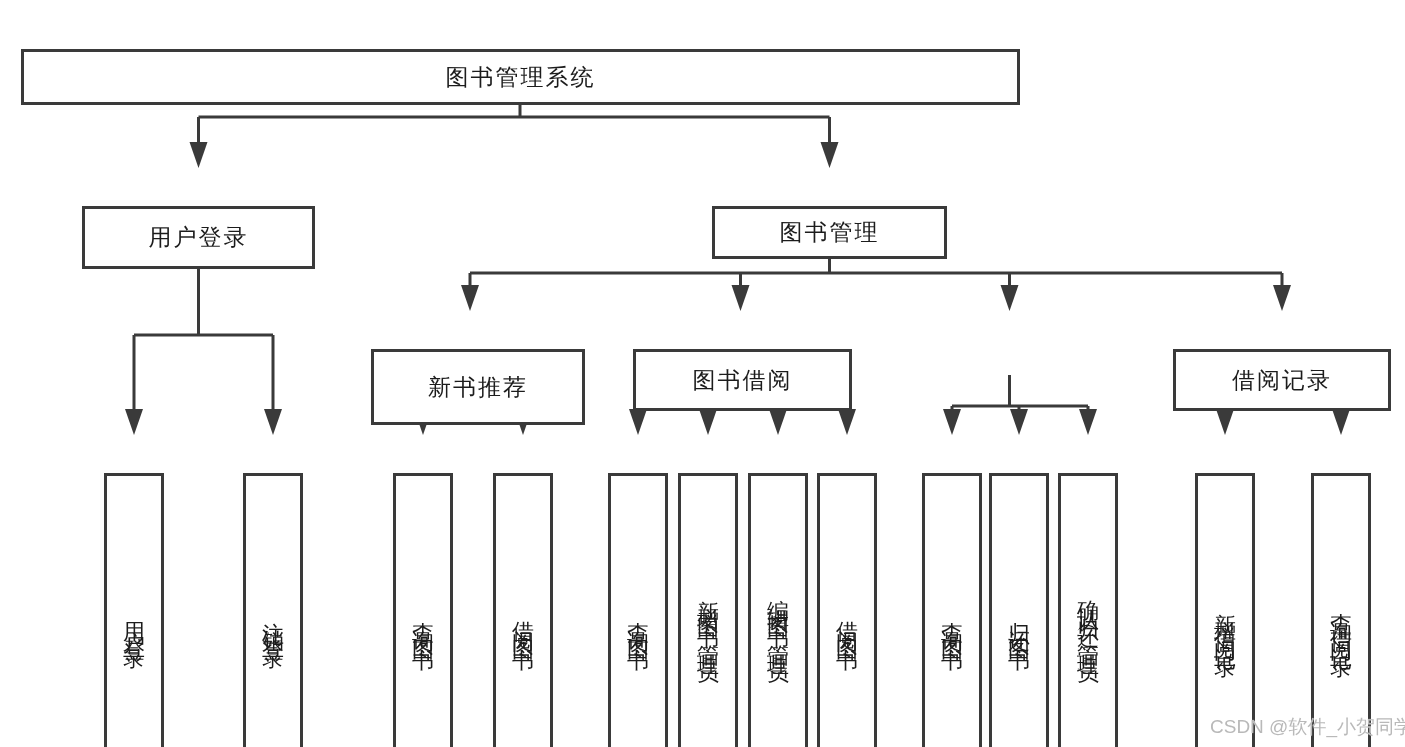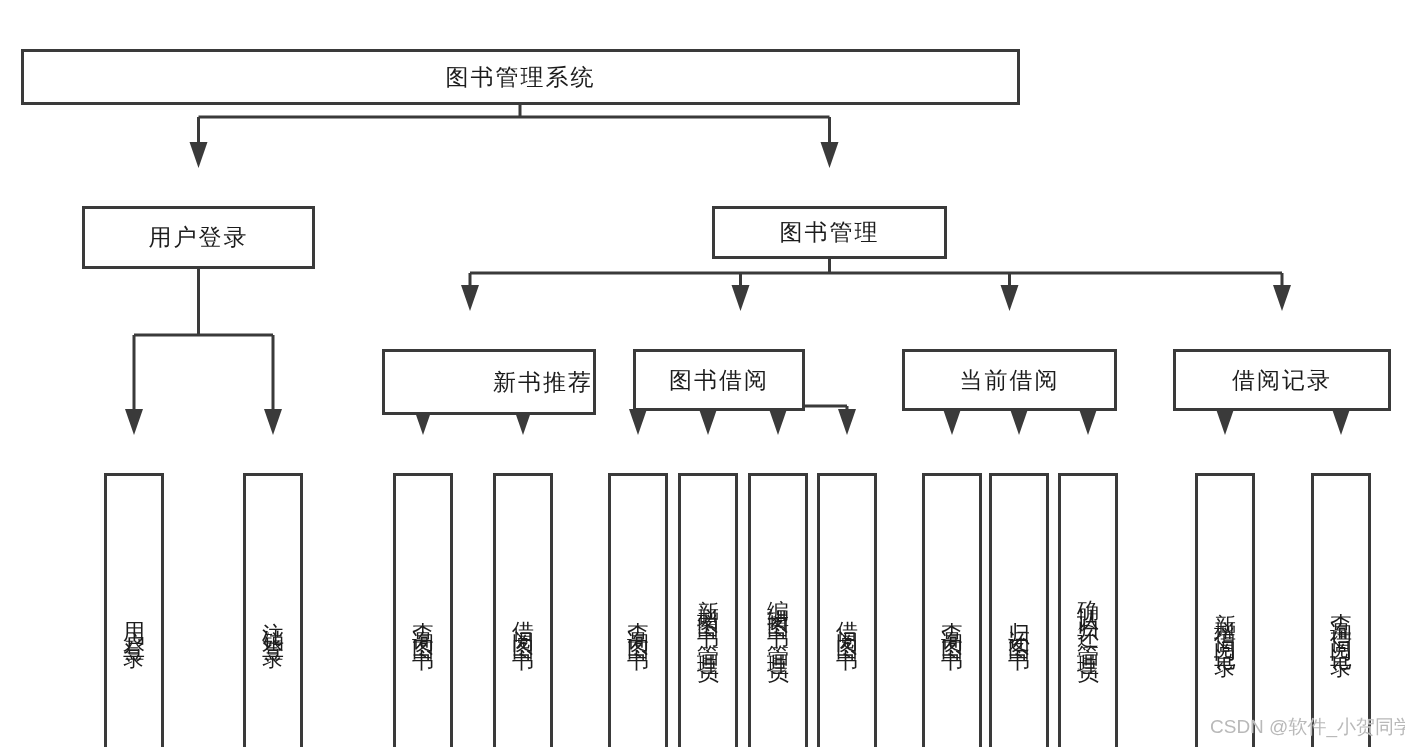--- a/index.html
+++ b/index.html
@@ -86,28 +86,25 @@
     <span class="h-label">图书管理系统</span>
   </div>
 
   <div class="node" style="left:82px;top:170px;width:233px;height:63px;">
     <span class="h-label">用户登录</span>
   </div>
   <div class="node" style="left:712px;top:170px;width:235px;height:53px;">
     <span class="h-label">图书管理</span>
   </div>
 
-  <div class="node" style="left:382px;top:313px;width:214px;height:66px;justify-content:flex-end;">
+  <div class="node" style="left:371px;top:313px;width:214px;height:76px;">
     <span class="h-label">新书推荐</span>
   </div>
-  <div class="node" style="left:633px;top:313px;width:172px;height:62px;">
+  <div class="node" style="left:633px;top:313px;width:219px;height:62px;">
     <span class="h-label">图书借阅</span>
-  </div>
-  <div class="node" style="left:902px;top:313px;width:215px;height:62px;">
-    <span class="h-label">当前借阅</span>
   </div>
   <div class="node" style="left:1173px;top:313px;width:218px;height:62px;">
     <span class="h-label">借阅记录</span>
   </div>
 
   <div class="node" style="left:104px;top:437px;width:60px;height:298px;">
     <span class="v-label">用户登录</span>
   </div>
   <div class="node" style="left:243px;top:437px;width:60px;height:298px;">
     <span class="v-label">注销登录</span>

